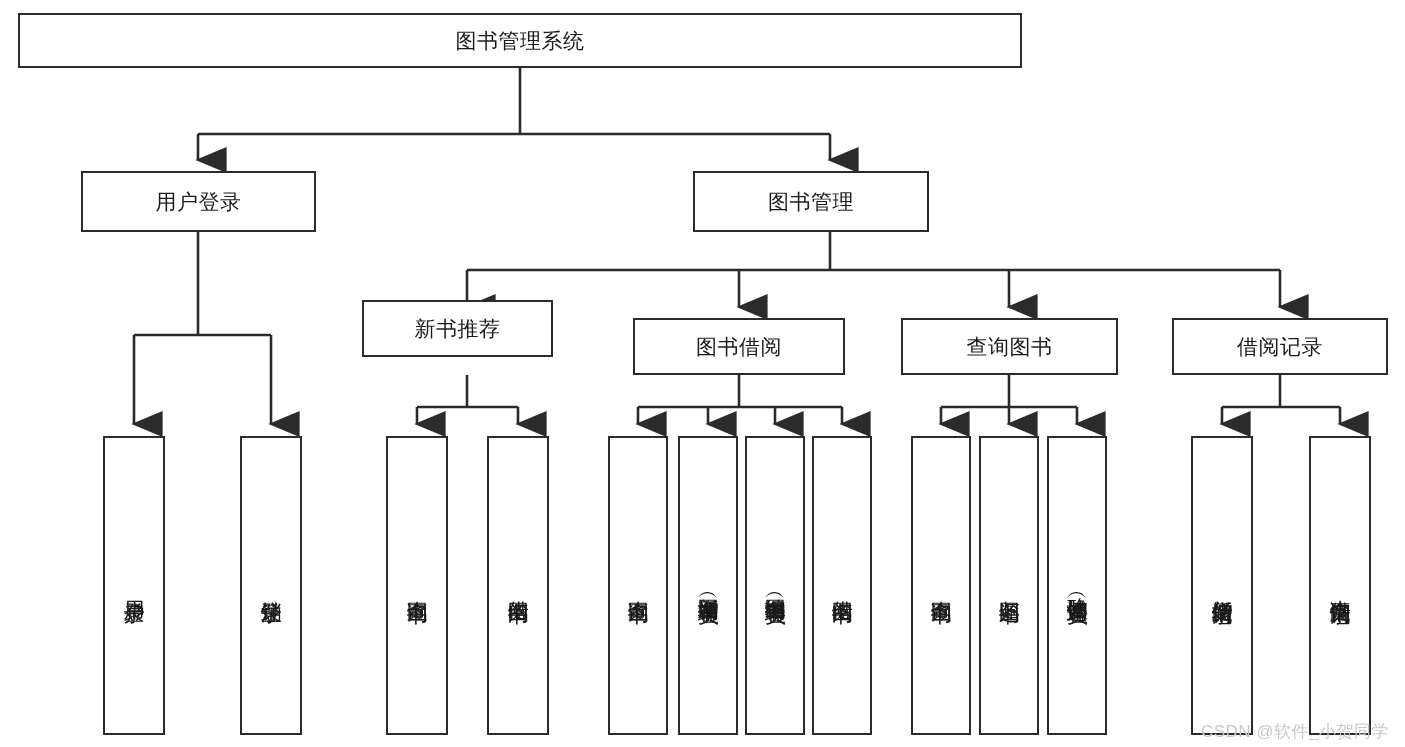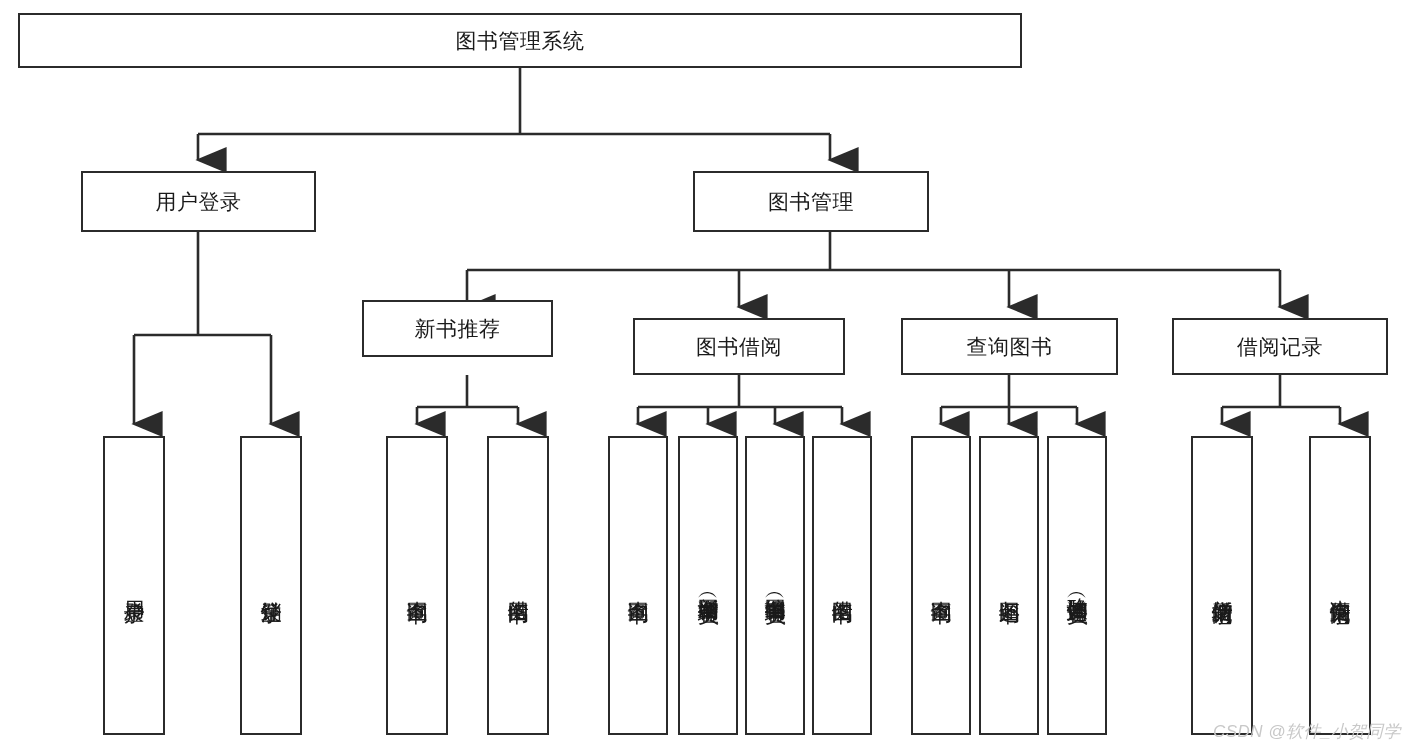--- a/index.html
+++ b/index.html
@@ -52,28 +52,27 @@
     padding: 4px 0;
   }
   .node-v .vtext {
     writing-mode: vertical-rl;
     text-orientation: upright;
     display: block;
     text-align: center;
   }
   #watermark {
     position: absolute;
-    right: 4px;
+    right: 16px;
     bottom: 4px;
     font-size: 17px;
     color: #c8c8c8;
     letter-spacing: 0.5px;
     white-space: nowrap;
     z-index: 3;
-    font-style: italic;
   }
 </style>
 </head>
 <body>
 
 <div id="canvas">
 
   <svg id="edges" viewBox="0 0 1405 747" width="1405" height="747" xmlns="http://www.w3.org/2000/svg">
     <defs>
       <marker id="arrow" viewBox="0 0 10 12" refX="5" refY="11" markerWidth="10" markerHeight="12" orient="auto-start-reverse">

